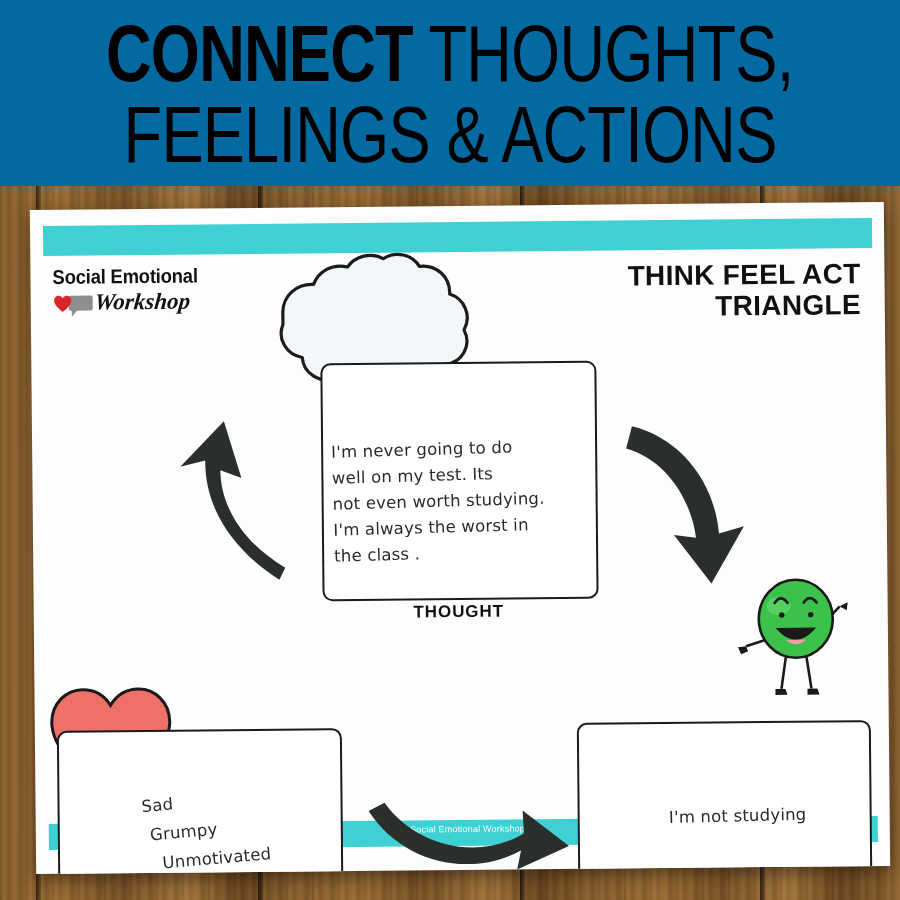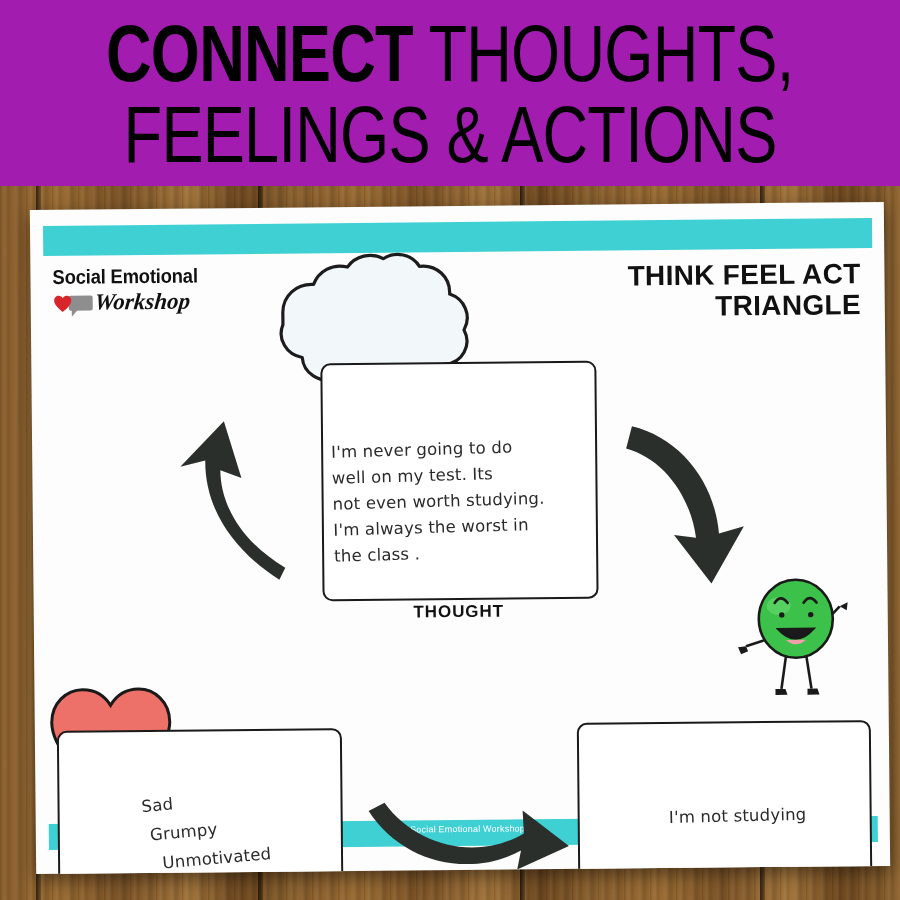--- a/index.html
+++ b/index.html
@@ -6,21 +6,21 @@
   body{
     width:900px;height:900px;overflow:hidden;
     font-family:"Liberation Sans", sans-serif;
     background:#2e1f12;
   }
   #stage{position:relative;width:900px;height:900px;overflow:hidden;}
 
   
   .banner{
     position:absolute;left:0;top:0;width:900px;height:186px;
-    background:#a21caf;
+    background:#0369a1;
     display:flex;flex-direction:column;align-items:center;justify-content:center;
     overflow:hidden;
   }
   .banner-line{
     font-family:"Liberation Sans", sans-serif;
     font-weight:700;
     color:#000;
     line-height:0.98;
     white-space:nowrap;
     transform:scaleX(0.80);

